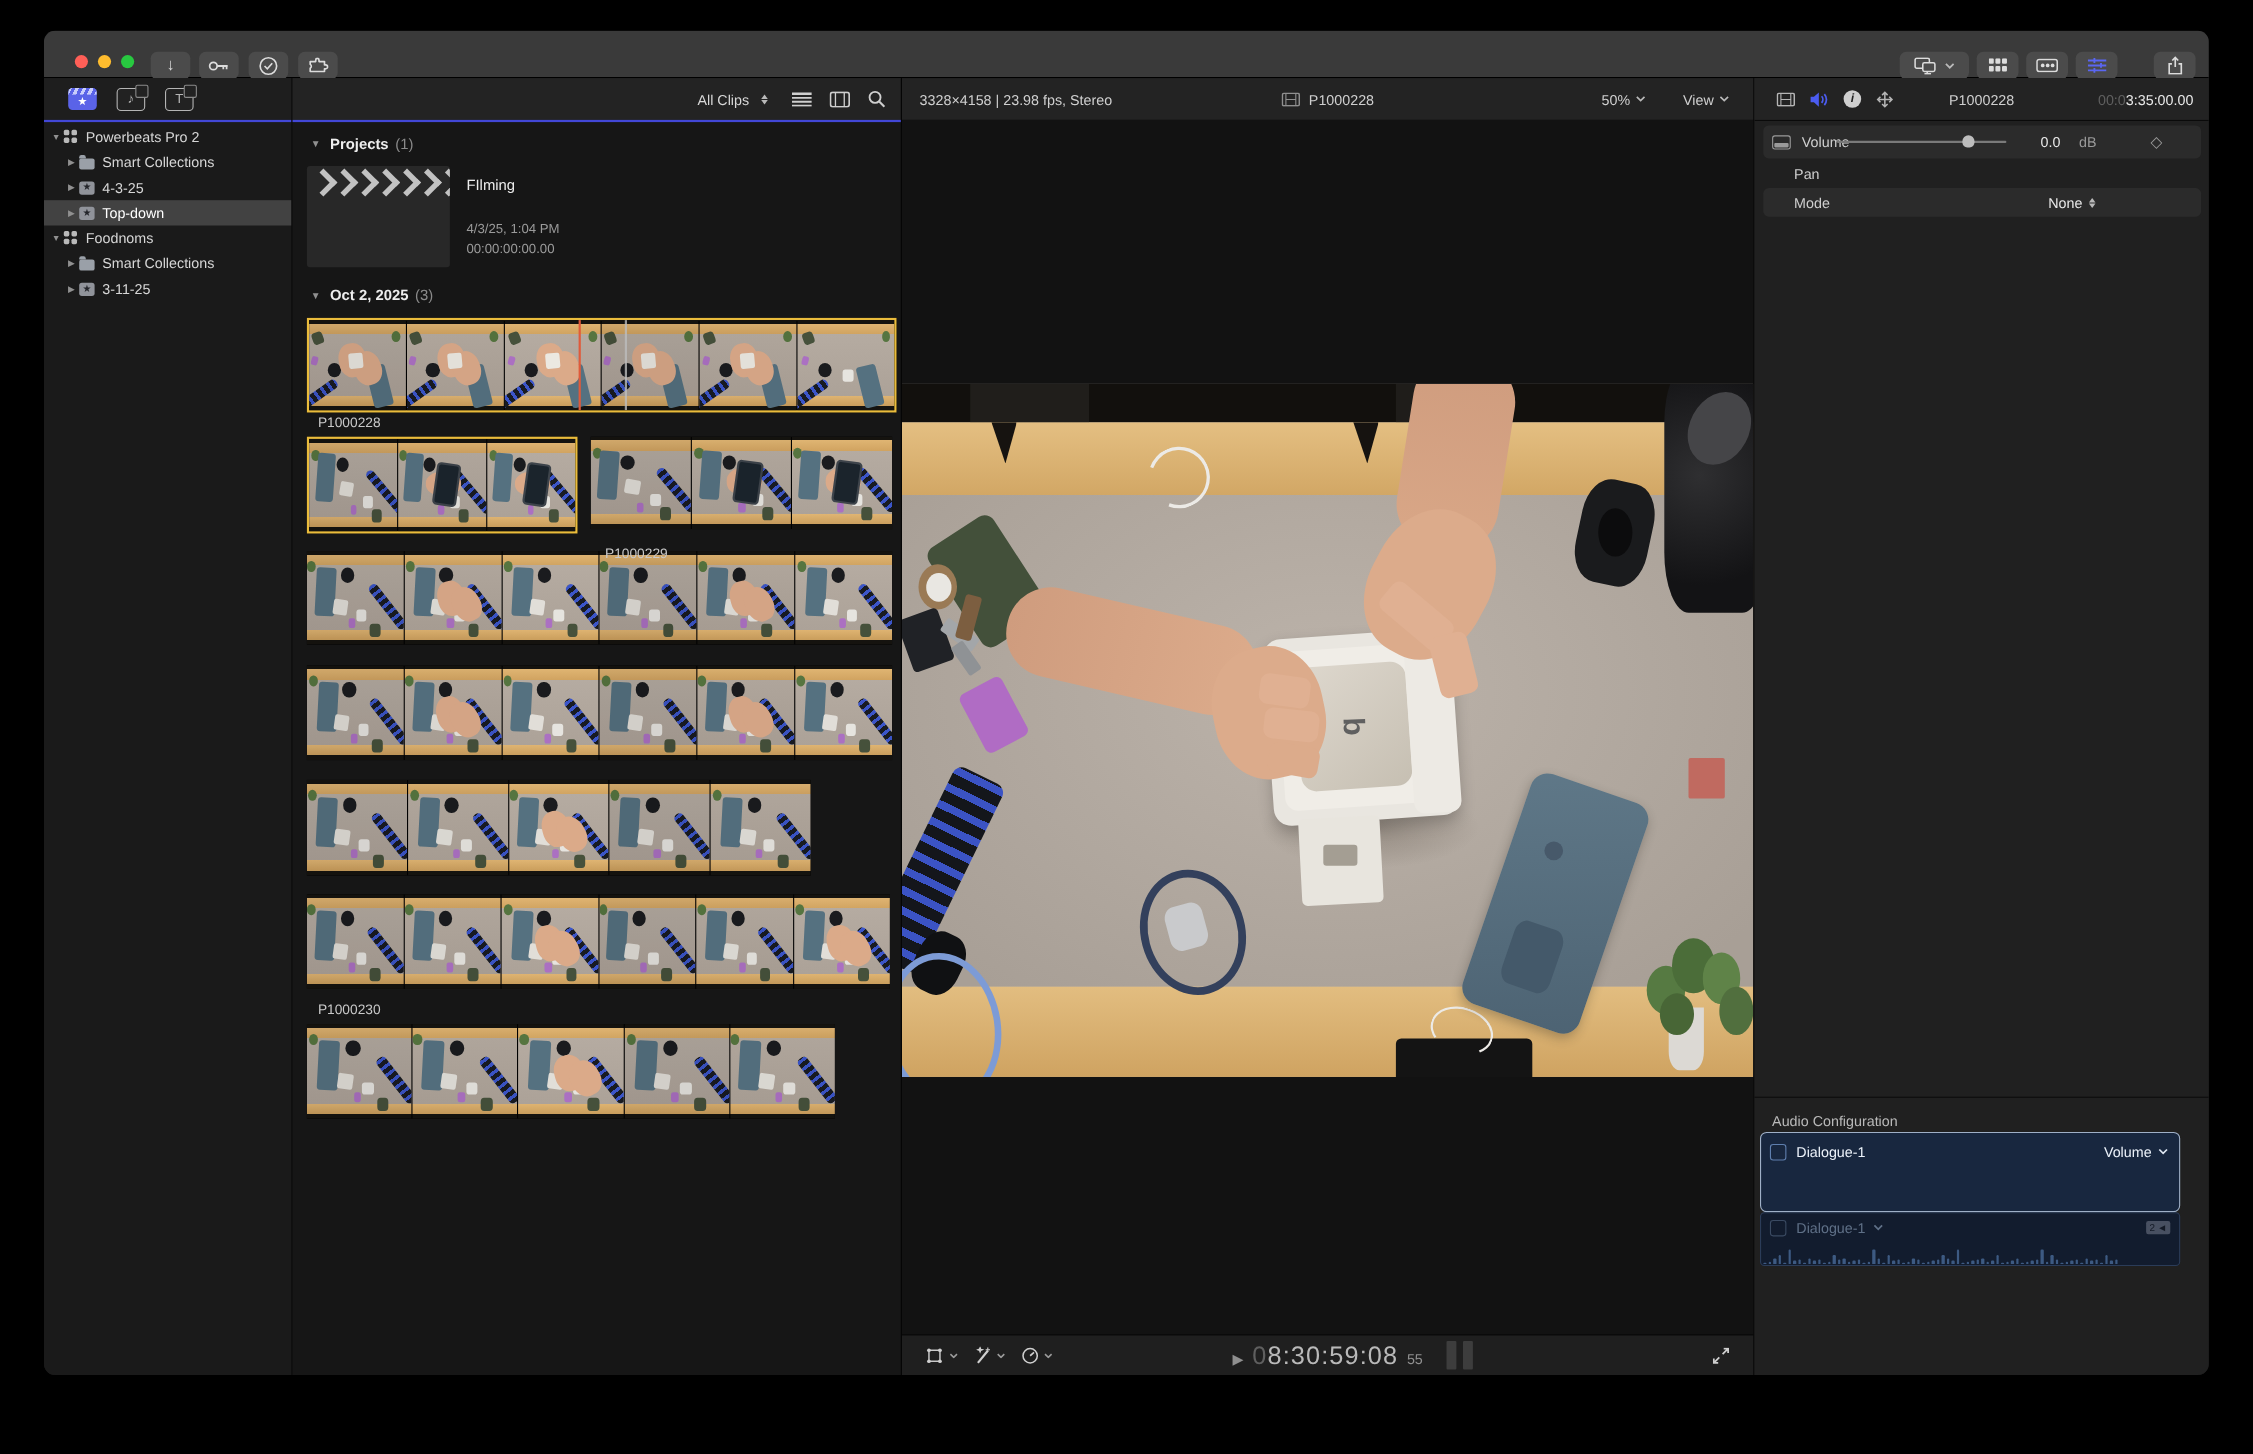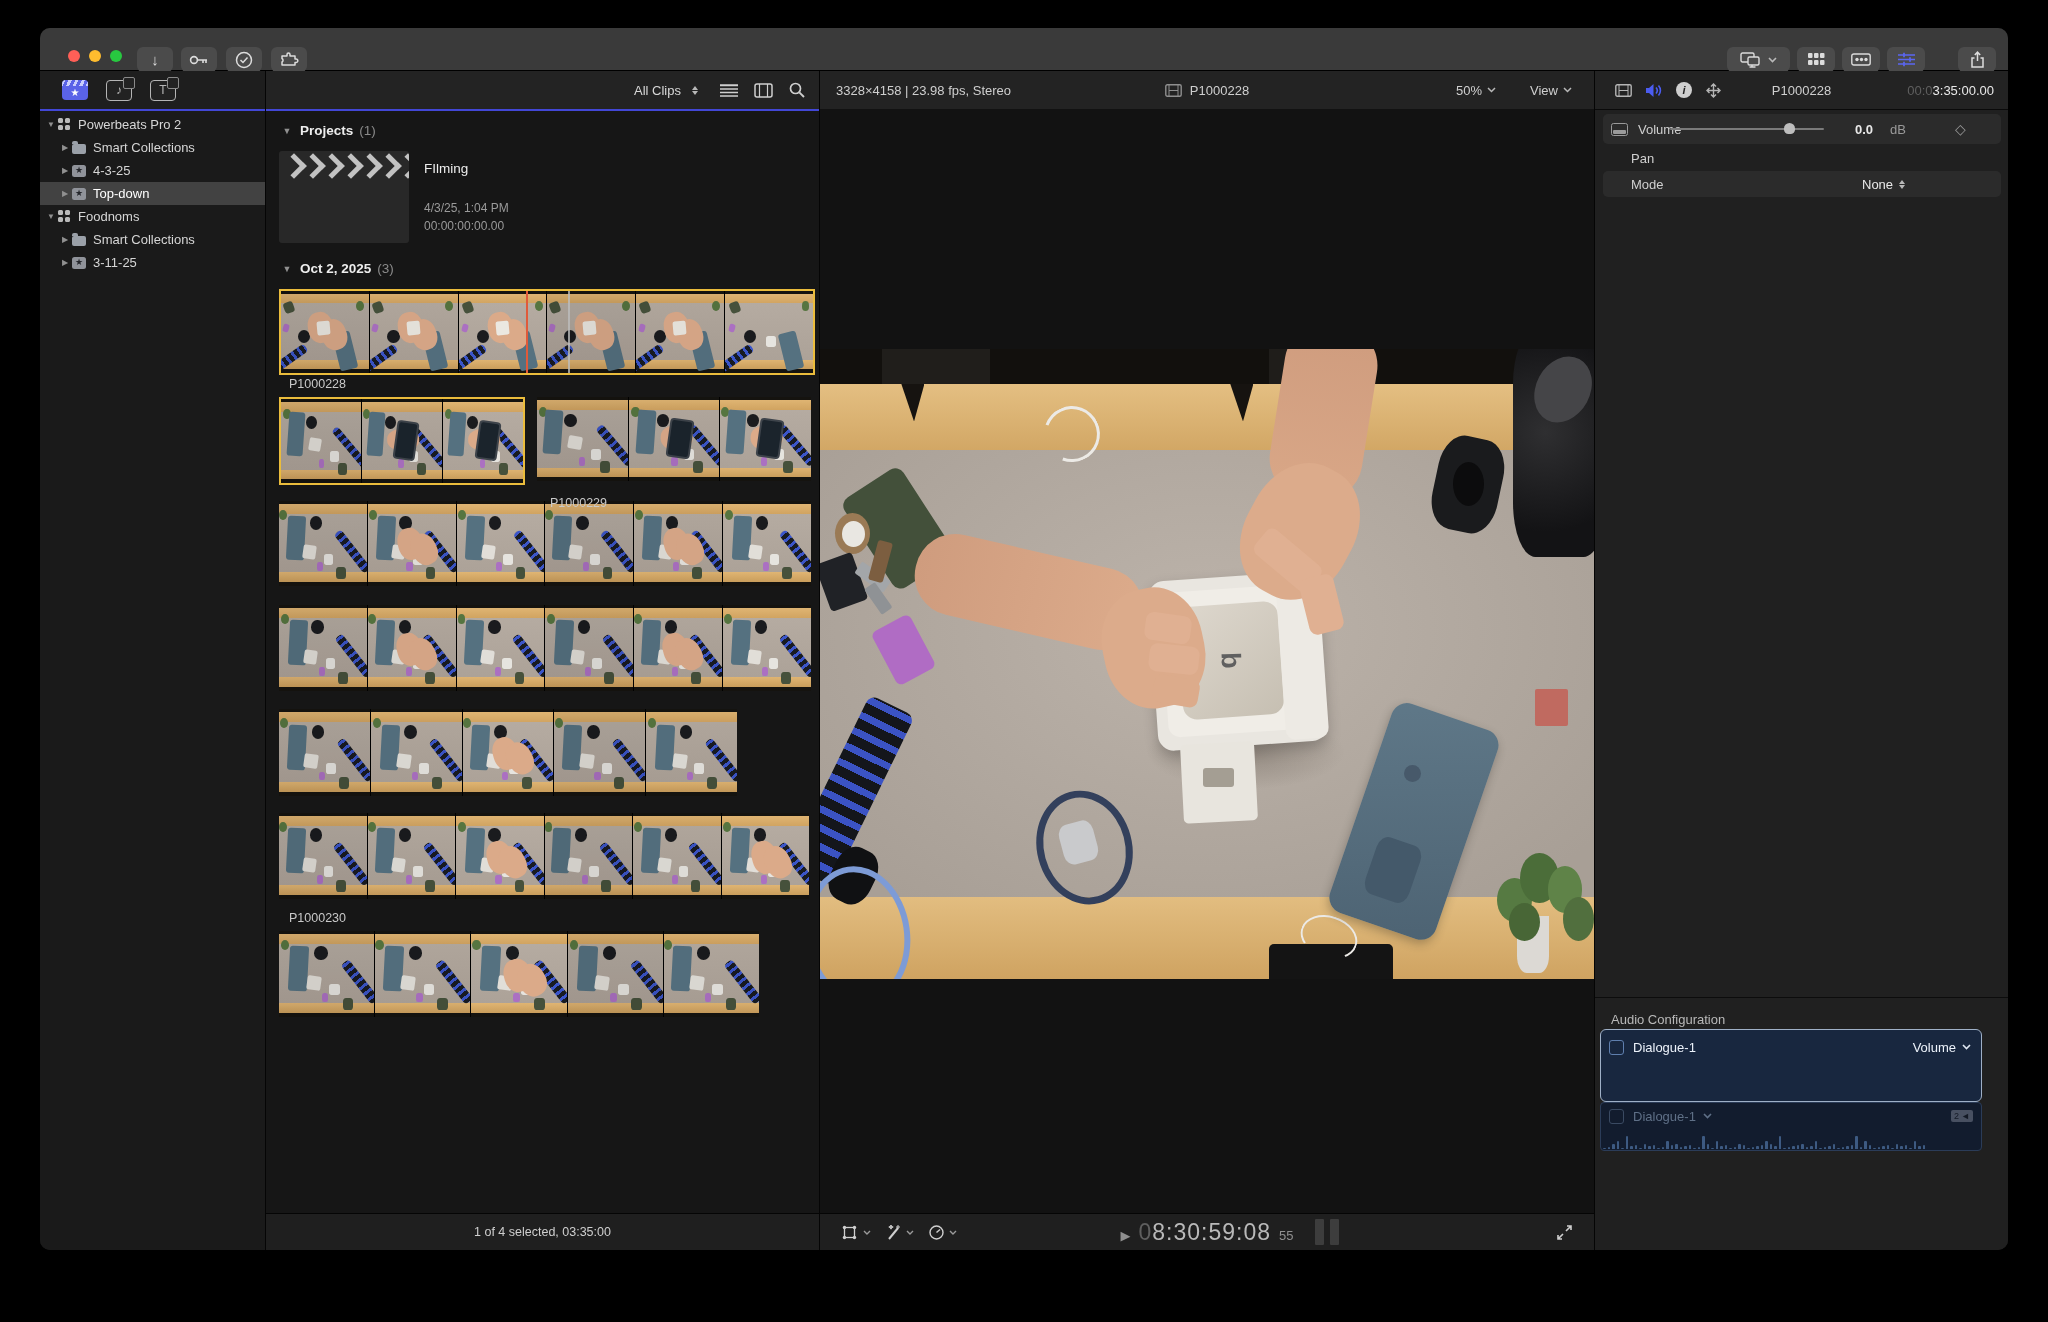--- a/index.html
+++ b/index.html
@@ -107,21 +107,21 @@
   .ih-icons{display:flex;align-items:center;gap:13px;padding-left:20px;}
   .ih-title{position:absolute;left:120px;right:120px;text-align:center;font-size:13px;color:#cfcfcf;pointer-events:none;}
   .ih-dur{margin-left:auto;padding-right:14px;font-size:13px;}
   .insp-body{position:absolute;top:38px;left:0;right:0;bottom:36px;}
   .irow{position:absolute;left:8px;right:7px;background:#2b2b2b;border-radius:5px;display:flex;align-items:center;}
   .ilabel{font-size:13px;color:#cfcfcf;}
   .vol-check{width:15px;height:11px;border:1.5px solid #9a9a9a;border-radius:2.5px;position:relative;margin:0 10px 0 8px;}
   .vol-check:after{content:"";position:absolute;left:1px;right:1px;bottom:1px;height:4px;background:#9a9a9a;border-radius:1px;}
   .slider{position:absolute;left:67px;width:154px;height:2px;background:#7a7a7a;border-radius:1px;top:14px;}
   .slider .thumb{position:absolute;top:-5px;width:11px;height:11px;background:#bdbdbd;border-radius:50% 50% 40% 40%;}
-  .vol-val{position:absolute;left:252px;font-size:13px;color:#e8e8e8;font-weight:bold;}
+  .vol-val{position:absolute;left:252px;font-size:13px;color:#e8e8e8;}
   .vol-unit{position:absolute;left:287px;font-size:13px;color:#9a9a9a;}
   .kf{position:absolute;left:352px;color:#9a9a9a;font-size:14px;}
   .audio-config{position:absolute;left:0;right:0;top:888px;border-top:1px solid #0c0c0c;}
   .ac-title{padding:14px 0 0 16px;font-size:13px;color:#b9b9b9;}
   .ac-panel1{position:absolute;top:31px;left:5px;width:380px;height:71px;background:#18273f;
              border:1.5px solid #9fb0c7;border-radius:6px;}
   .ac-row1{display:flex;align-items:center;height:26px;padding:4px 10px 0 8px;}
   .ac-check{width:13px;height:13px;border:1.5px solid #5f7fae;border-radius:3px;margin-right:9px;}
   .ac-name{font-size:13px;color:#ecf2fa;}
   .ac-fmt{margin-left:auto;display:flex;align-items:center;gap:6px;font-size:13px;color:#ecf2fa;}
@@ -798,23 +798,20 @@
                   <span class="fi fi-purple" style="left: 43%; top: 72%;"></span>
                   <span class="fi fi-paper" style="left: 27%; top: 52%; transform: rotate(8deg);"></span>
                 </div>
               </div>
               <div class="clip-label" style="top: 266px; left: 23px;">P1000228</div>
               <div class="clip-label" style="top: 385px; left: 284px;">P1000229</div>
               <div class="clip-label" style="top: 800px; left: 23px;">P1000230</div>
             </div>
       </div>
 
-      <div class="pane-foot browser-foot">
-        <span>1 of 4 selected, 03:35:00</span>
-      </div>
     </div>
     <div class="vdiv" style="left:779px"></div>
 
     <div class="pane viewer">
       <div class="pane-head">
         <span class="v-info">3328×4158 | 23.98 fps, Stereo</span>
         <div class="v-center">
           <svg width="17" height="13" viewBox="0 0 17 13">
             <rect x="0.8" y="0.8" width="15.4" height="11.4" rx="1.5" fill="none" stroke="#8f8f8f" stroke-width="1.4"></rect>
             <path d="M4 1 v11 M13 1 v11 M4 6.5 h9" stroke="#8f8f8f" stroke-width="1"></path>

